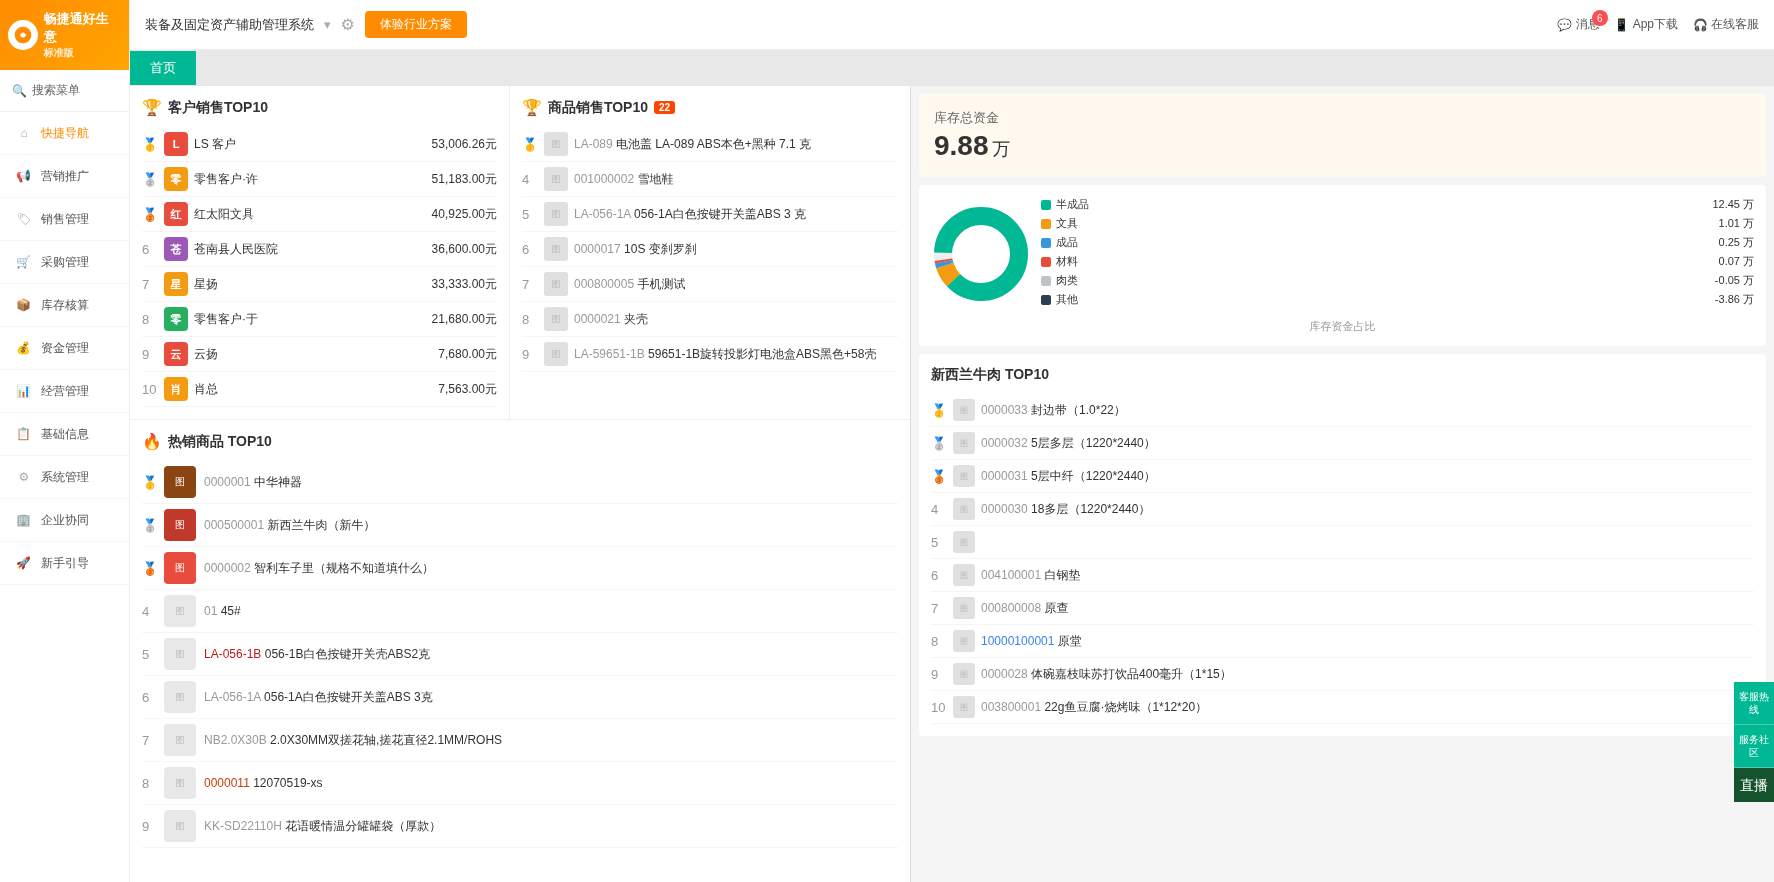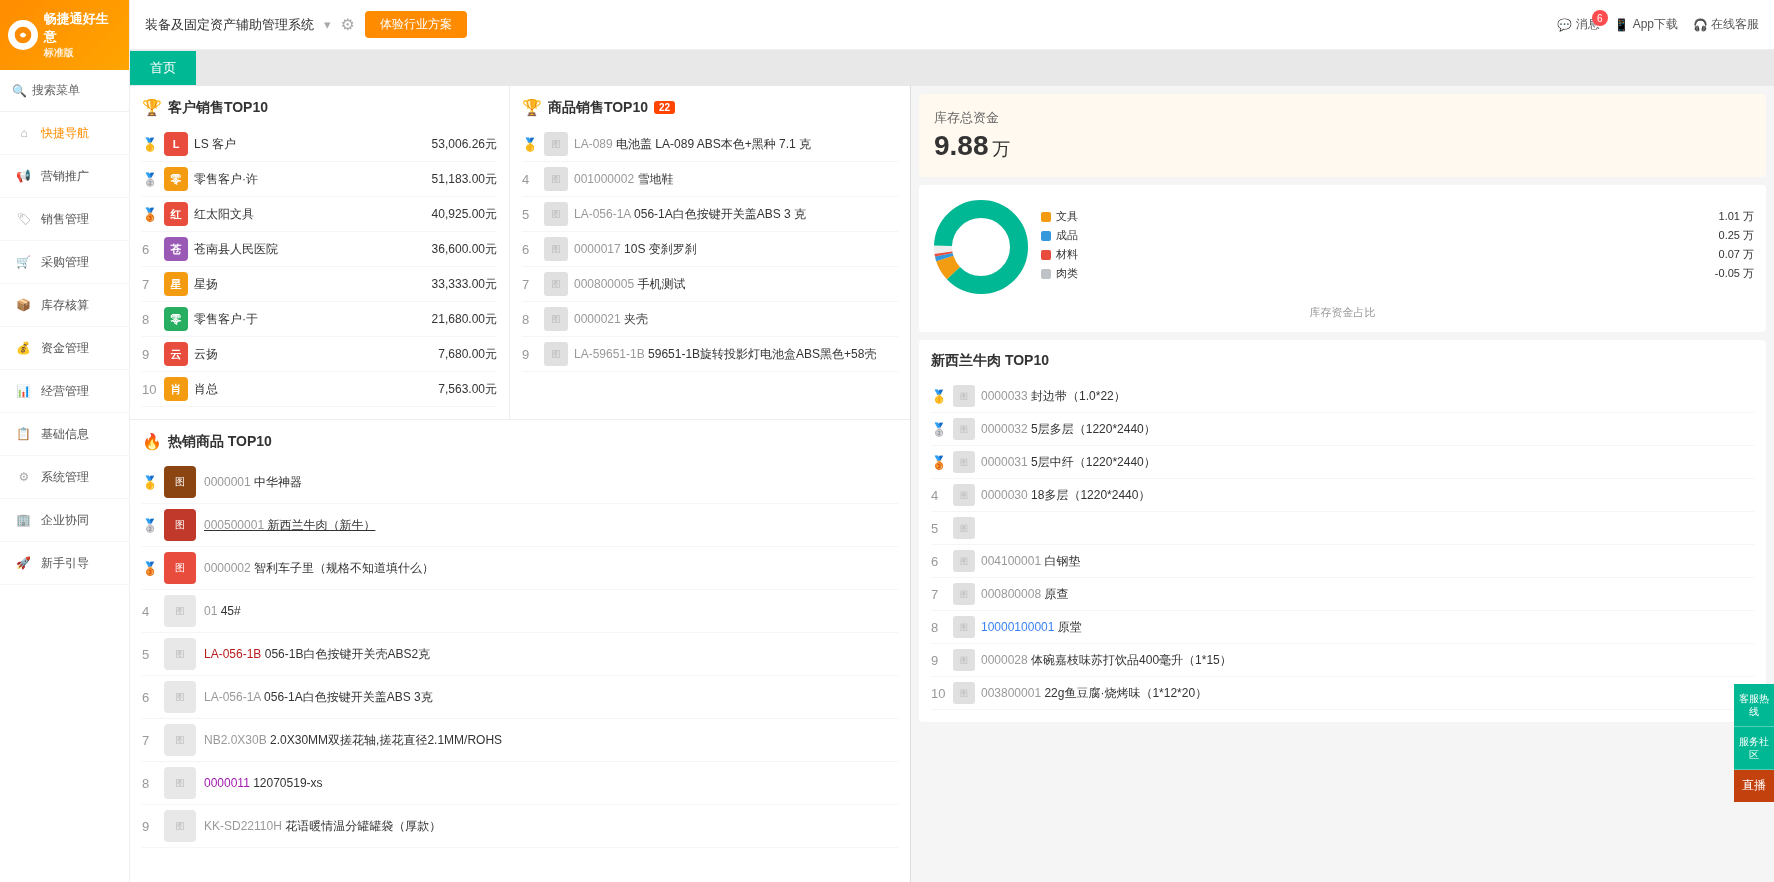--- a/index.html
+++ b/index.html
@@ -262,21 +262,21 @@
         </div>
         <div id="hot-products-list">
             <div style="display: flex; align-items: center; padding: 5px 0px; border-bottom: 1px solid rgb(245, 245, 245); font-size: 12px;">
     <span style="width:22px; font-size:13px;">🥇</span>
     <span style="width:32px; height:32px; background:#8B4513; border-radius:4px; display:inline-flex; align-items:center; justify-content:center; color:white; font-size:10px; margin-right:8px; flex-shrink:0;">图</span>
     <span style="flex:1; color:#333;"><span style="color:#999;">0000001</span> 中华神器</span>
   </div>
             <div style="display: flex; align-items: center; padding: 5px 0px; border-bottom: 1px solid rgb(245, 245, 245); font-size: 12px;">
     <span style="width:22px; font-size:13px;"><span style="color:#aaa;">🥈</span></span>
     <span style="width:32px; height:32px; background:#c0392b; border-radius:4px; display:inline-flex; align-items:center; justify-content:center; color:white; font-size:10px; margin-right:8px; flex-shrink:0;">图</span>
-    <span style="flex:1; color:#333;text-decoration:underline;"><span style="color:#999;">000500001</span> 新西兰牛肉（新牛）</span>
+    <span style="flex:1; color:#333;"><span style="color:#999;">000500001</span> 新西兰牛肉（新牛）</span>
   </div>
             <div style="display: flex; align-items: center; padding: 5px 0px; border-bottom: 1px solid rgb(245, 245, 245); font-size: 12px;">
     <span style="width:22px; font-size:13px;"><span style="color:#cd7f32;">🥉</span></span>
     <span style="width:32px; height:32px; background:#e74c3c; border-radius:4px; display:inline-flex; align-items:center; justify-content:center; color:white; font-size:10px; margin-right:8px; flex-shrink:0;">图</span>
     <span style="flex:1; color:#333;"><span style="color:#999;">0000002</span> 智利车子里（规格不知道填什么）</span>
   </div>
             <div style="display: flex; align-items: center; padding: 5px 0px; border-bottom: 1px solid rgb(245, 245, 245); font-size: 12px;">
     <span style="width:22px; font-size:13px;"><span style="color:#999;">4</span></span>
     <span style="width:32px; height:32px; background:#e8e8e8; border-radius:4px; display:inline-flex; align-items:center; justify-content:center; color:#bbb; font-size:9px; margin-right:8px; flex-shrink:0;">图</span>
     <span style="flex:1; color:#333;"><span style="color:#999;">01</span> 45#</span>
@@ -292,21 +292,21 @@
     <span style="flex:1; color:#333;"><span style="color:#999;">LA-056-1A</span> 056-1A白色按键开关盖ABS 3克</span>
   </div>
             <div style="display: flex; align-items: center; padding: 5px 0px; border-bottom: 1px solid rgb(245, 245, 245); font-size: 12px;">
     <span style="width:22px; font-size:13px;"><span style="color:#999;">7</span></span>
     <span style="width:32px; height:32px; background:#e8e8e8; border-radius:4px; display:inline-flex; align-items:center; justify-content:center; color:#bbb; font-size:9px; margin-right:8px; flex-shrink:0;">图</span>
     <span style="flex:1; color:#333;"><span style="color:#999;">NB2.0X30B</span> 2.0X30MM双搓花轴,搓花直径2.1MM/ROHS</span>
   </div>
             <div style="display: flex; align-items: center; padding: 5px 0px; border-bottom: 1px solid rgb(245, 245, 245); font-size: 12px;">
     <span style="width:22px; font-size:13px;"><span style="color:#999;">8</span></span>
     <span style="width:32px; height:32px; background:#e8e8e8; border-radius:4px; display:inline-flex; align-items:center; justify-content:center; color:#bbb; font-size:9px; margin-right:8px; flex-shrink:0;">图</span>
-    <span style="flex:1; color:#333;"><span style="color:#a21caf;">0000011</span> 12070519-xs</span>
+    <span style="flex:1; color:#333;"><span style="color:#c2410c;">0000011</span> 12070519-xs</span>
   </div>
             <div style="display: flex; align-items: center; padding: 5px 0px; border-bottom: 1px solid rgb(245, 245, 245); font-size: 12px;">
     <span style="width:22px; font-size:13px;"><span style="color:#999;">9</span></span>
     <span style="width:32px; height:32px; background:#e8e8e8; border-radius:4px; display:inline-flex; align-items:center; justify-content:center; color:#bbb; font-size:9px; margin-right:8px; flex-shrink:0;">图</span>
     <span style="flex:1; color:#333;"><span style="color:#999;">KK-SD22110H</span> 花语暖情温分罐罐袋（厚款）</span>
   </div>
           </div>
       </div>
     </div>
 
@@ -333,39 +333,49 @@
               <circle cx="50" cy="50" r="38" fill="none" stroke="#f39c12" stroke-width="18" stroke-dasharray="17 223" stroke-dashoffset="-150" transform="rotate(-90 50 50)"></circle>
 
               <circle cx="50" cy="50" r="38" fill="none" stroke="#3498db" stroke-width="18" stroke-dasharray="4 236" stroke-dashoffset="-167" transform="rotate(-90 50 50)"></circle>
 
               <circle cx="50" cy="50" r="38" fill="none" stroke="#e74c3c" stroke-width="18" stroke-dasharray="2 238" stroke-dashoffset="-171" transform="rotate(-90 50 50)"></circle>
             </svg>
           </div>
 
           <div style="flex:1; font-size:11px;" id="chart-legend-list">
               <div style="display: flex; align-items: center; margin-bottom: 4px;">
+    <span style="width:10px; height:10px; background:#00b894; border-radius:2px; margin-right:5px; flex-shrink:0;"></span>
+    <span style="flex:1; color:#333; font-size:11px;">半成品</span>
+    <span style="color:#333; font-size:11px;">12.45 万</span>
+  </div>
+              <div style="display: flex; align-items: center; margin-bottom: 4px;">
     <span style="width:10px; height:10px; background:#f39c12; border-radius:2px; margin-right:5px; flex-shrink:0;"></span>
     <span style="flex:1; color:#333; font-size:11px;">文具</span>
     <span style="color:#333; font-size:11px;">1.01 万</span>
   </div>
               <div style="display: flex; align-items: center; margin-bottom: 4px;">
     <span style="width:10px; height:10px; background:#3498db; border-radius:2px; margin-right:5px; flex-shrink:0;"></span>
     <span style="flex:1; color:#333; font-size:11px;">成品</span>
     <span style="color:#333; font-size:11px;">0.25 万</span>
   </div>
               <div style="display: flex; align-items: center; margin-bottom: 4px;">
     <span style="width:10px; height:10px; background:#e74c3c; border-radius:2px; margin-right:5px; flex-shrink:0;"></span>
     <span style="flex:1; color:#333; font-size:11px;">材料</span>
     <span style="color:#333; font-size:11px;">0.07 万</span>
   </div>
               <div style="display: flex; align-items: center; margin-bottom: 4px;">
     <span style="width:10px; height:10px; background:#bdc3c7; border-radius:2px; margin-right:5px; flex-shrink:0;"></span>
     <span style="flex:1; color:#333; font-size:11px;">肉类</span>
     <span style="color:#333; font-size:11px;">-0.05 万</span>
   </div>
+              <div style="display: flex; align-items: center; margin-bottom: 4px;">
+    <span style="width:10px; height:10px; background:#2c3e50; border-radius:2px; margin-right:5px; flex-shrink:0;"></span>
+    <span style="flex:1; color:#333; font-size:11px;">其他</span>
+    <span style="color:#333; font-size:11px;">-3.86 万</span>
+  </div>
             </div>
         </div>
         <div style="font-size:11px; color:#999; margin-top:8px; text-align:center;">库存资金占比</div>
       </div>
 
       <div style="background:white; margin:0 8px 8px; padding:12px; border-radius:4px;">
         <div style="font-size:14px; font-weight:bold; color:#333; margin-bottom:10px; display:flex; align-items:center; gap:5px;">
           <span>新西兰牛肉 TOP10</span>
         </div>
         <div id="new-products-list">
@@ -420,14 +430,14 @@
   </div>
           </div>
       </div>
     </div>
   </div>
 </div>
 
 <div class="floating-buttons" style="position:fixed; right:0; bottom:80px; z-index:100;">
   <div style="background:#00b894; color:white; width:40px; padding:8px 4px; text-align:center; font-size:10px; cursor:pointer; border-bottom:1px solid rgba(255,255,255,0.3); line-height:1.3;">客服热线</div>
   <div style="background:#00b894; color:white; width:40px; padding:8px 4px; text-align:center; font-size:10px; cursor:pointer; border-bottom:1px solid rgba(255,255,255,0.3); line-height:1.3;">服务社区</div>
-  <div style="background:#c2410c; color:white; width:40px; padding:8px 4px; text-align:center; font-size:12px; cursor:pointer; line-height:1.3;">直播</div>
+  <div style="background:#14532d; color:white; width:40px; padding:8px 4px; text-align:center; font-size:14px; cursor:pointer; line-height:1.3;">直播</div>
 </div>
 
 </body></html>

